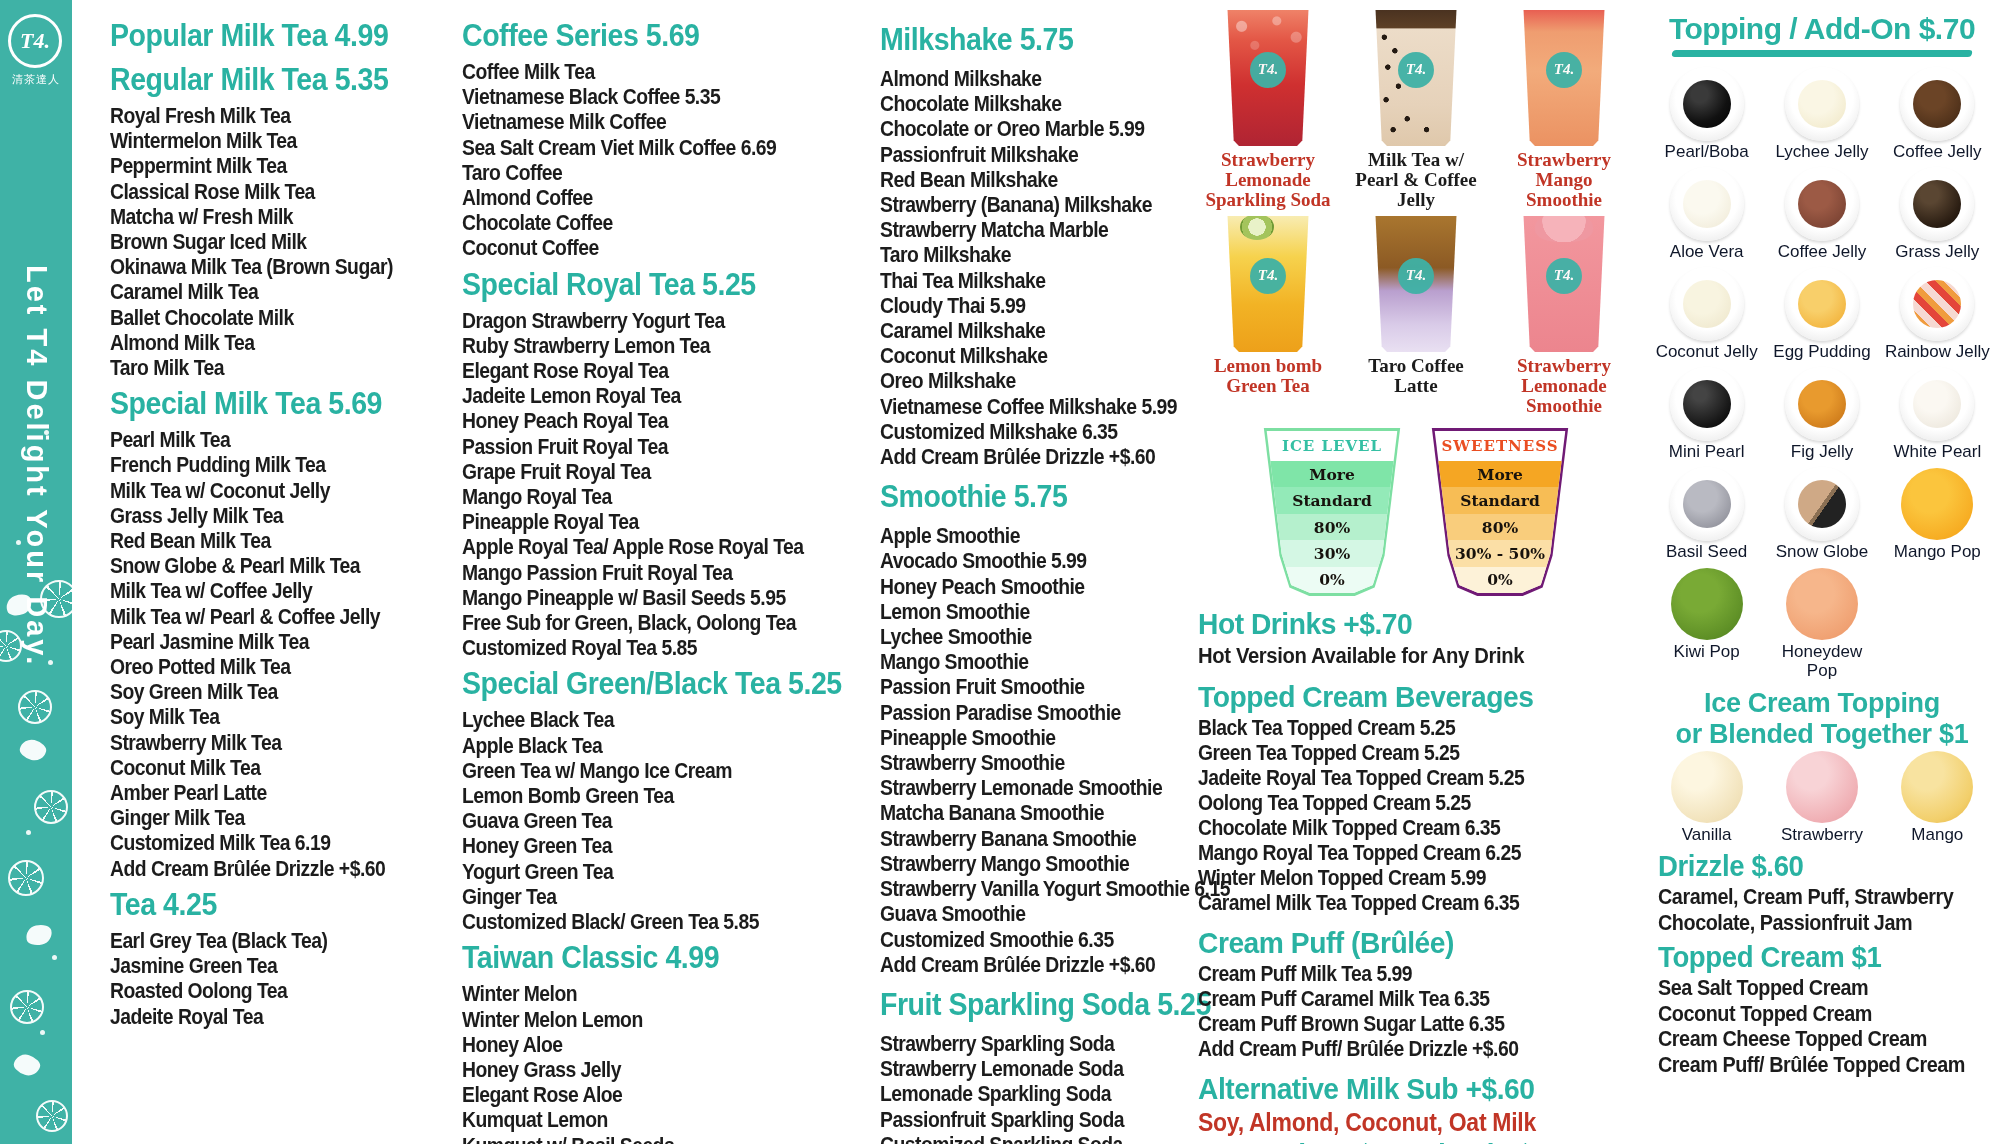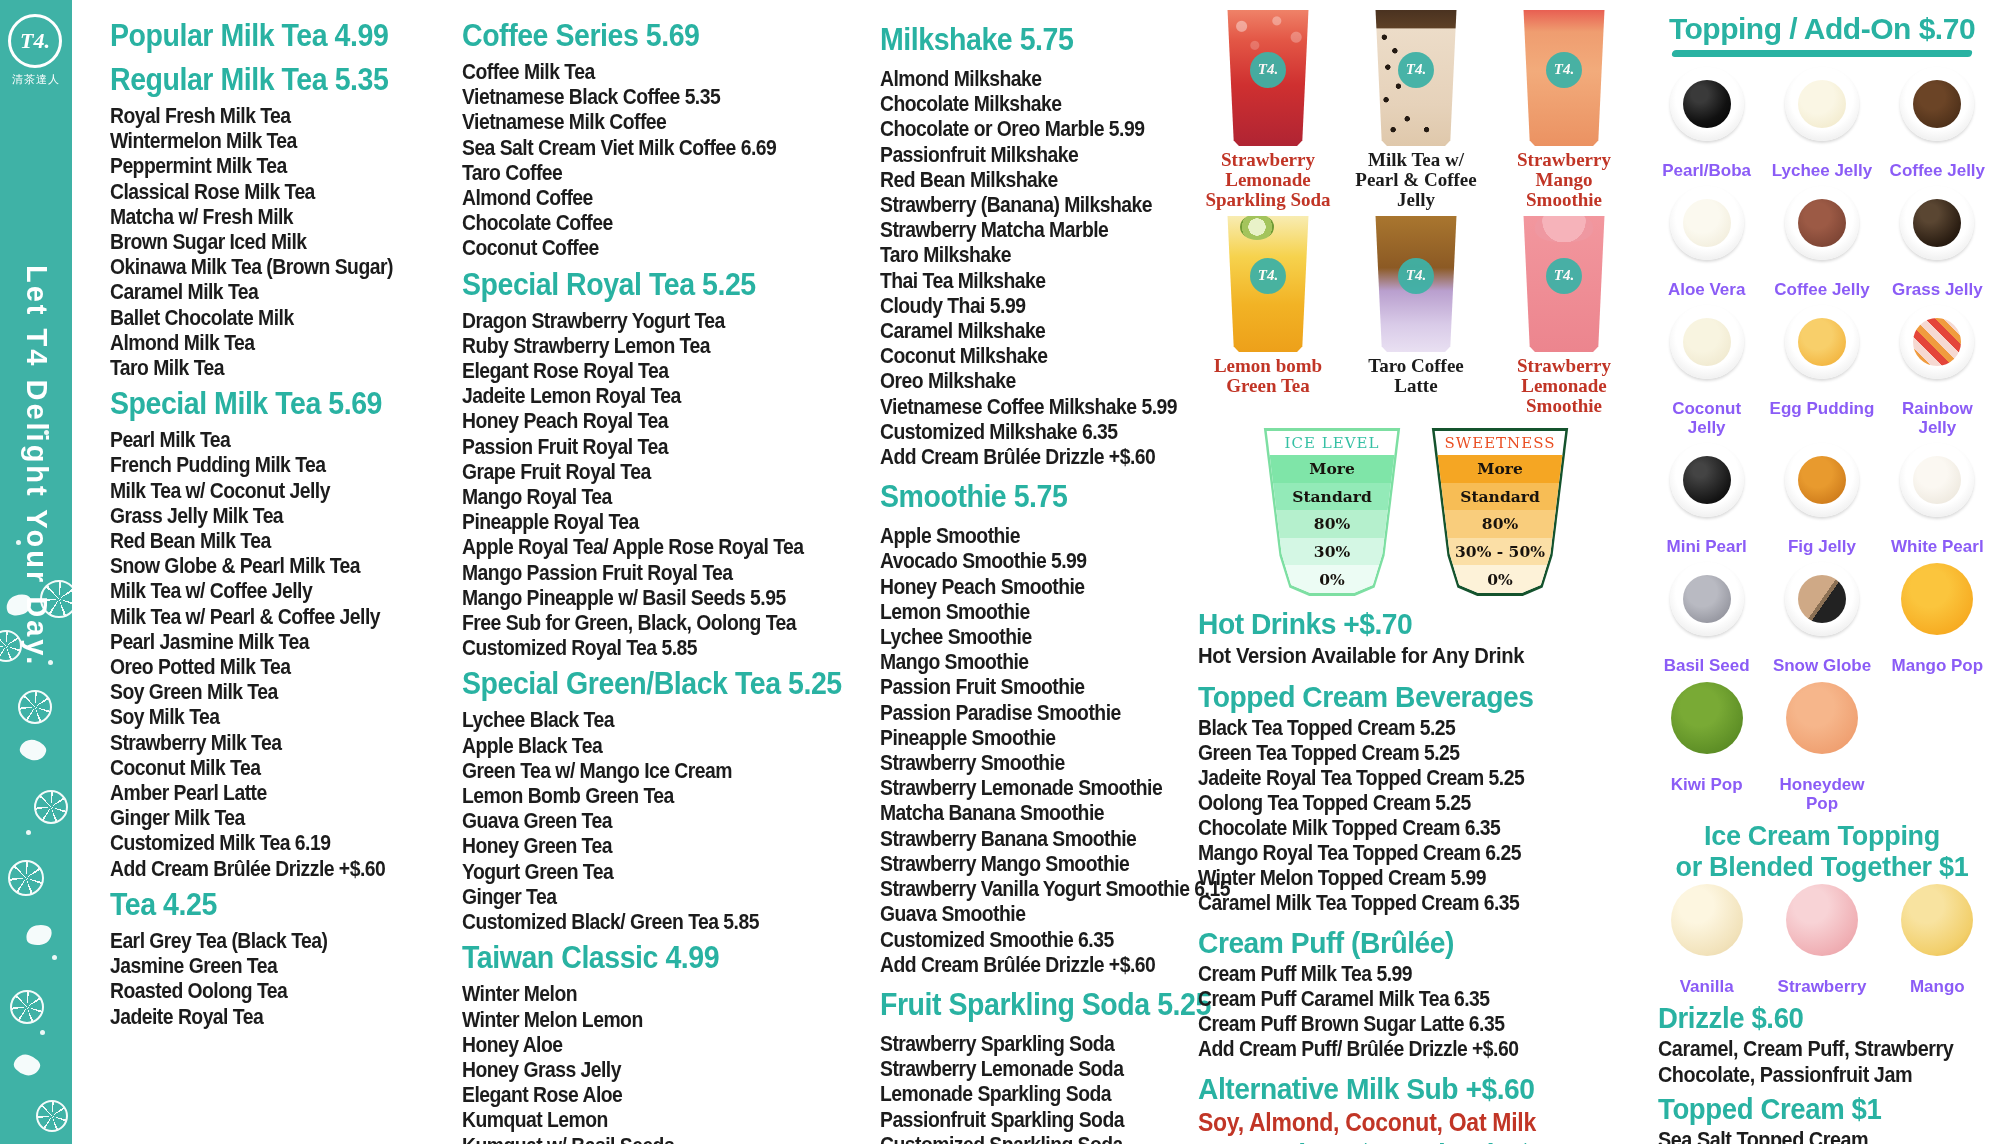--- a/index.html
+++ b/index.html
@@ -66,25 +66,25 @@
       width:58px;height:30px;border-radius:50% 50% 40% 40%;
       background:radial-gradient(circle at 50% 30%,#f6b3ba 0 60%,#ef98a1 61% 100%);}
   .drink-cap{font-size:19px;font-weight:700;line-height:20px;margin-top:4px;font-family:Liberation Serif, serif;}
   .cap-red{color:#c13526;}
   .cap-dark{color:#1c1c1c;}
 
   .level-row{display:flex;justify-content:center;gap:26px;margin-top:12px;}
   .level-cup{width:142px;height:168px;position:relative;
              clip-path:polygon(2% 0,98% 0,87% 76%,80% 95%,66% 100%,34% 100%,20% 95%,13% 76%);}
   .lc-border-ice{background:#7ddfa2;}
-  .lc-border-sweet{background:#14532d;}
+  .lc-border-sweet{background:#701a75;}
   .lc-inner{position:absolute;inset:3px;display:flex;flex-direction:column;
             clip-path:polygon(2% 0,98% 0,87% 76%,80% 95%,66% 100%,34% 100%,20% 95%,13% 76%);background:#fff;}
-  .lc-title{height:24px;display:flex;align-items:center;justify-content:center;
-            font-family:"DejaVu Serif",serif;font-weight:400;font-size:15px;letter-spacing:1px;}
+  .lc-title{height:30px;display:flex;align-items:center;justify-content:center;
+            font-family:"DejaVu Serif",serif;font-weight:700;font-size:15px;letter-spacing:1px;}
   .lc-title-ice{color:#35c0a4;}
   .lc-title-sweet{color:#ea4e22;}
   .lc-band{flex:1;display:flex;align-items:center;justify-content:center;
            font-family:"DejaVu Serif",serif;font-weight:700;font-size:15.5px;color:#17120d;}
   .lc-ice .b0{background:#7fe5a8;}.lc-ice .b1{background:#93eab8;}.lc-ice .b2{background:#b5f0cd;}
   .lc-ice .b3{background:#d4f7e4;}.lc-ice .b4{background:#ecfcf4;}
   .lc-sweet .b0{background:#f5a623;}.lc-sweet .b1{background:#f7bd55;}.lc-sweet .b2{background:#f9cd7c;}
   .lc-sweet .b3{background:#fbdfa6;}.lc-sweet .b4{background:#fdf2d8;}
 
   .info-block{margin-top:10px;}
@@ -124,21 +124,21 @@
   .t-basil-seed{background:radial-gradient(circle at 40% 35%,#b9bac2 0 35%,#82838d 100%);}
   .t-white-pearl{background:radial-gradient(circle at 40% 35%,#fbf8f2 0 35%,#e8e2d6 100%);}
   .t-oreo{background:radial-gradient(circle at 40% 35%,#6b5e66 0 35%,#4e444d 100%);box-shadow:0 0 0 4px #86d3e8;}
   .t-snow-globe{background:linear-gradient(125deg,#cfa986 0 50%,#8b7054 50% 56%,#222 56% 100%);}
   .t-mango-pop{background:radial-gradient(circle at 40% 35%,#fbc53d 0 30%,#f49d12 100%);}
   .t-kiwi-pop{background:radial-gradient(circle at 40% 35%,#79aa35 0 30%,#4c7d1c 100%);}
   .t-honeydew-pop{background:radial-gradient(circle at 40% 35%,#f6b68b 0 30%,#ec9463 100%);}
   .t-vanilla{background:radial-gradient(circle at 35% 30%,#fdf6e0 0 25%,#f2e3bc 70%,#e7d3a4 100%);}
   .t-strawberry{background:radial-gradient(circle at 35% 30%,#f8d3d6 0 25%,#f0b0b5 70%,#e59a9f 100%);}
   .t-mango{background:radial-gradient(circle at 35% 30%,#f8e3a0 0 25%,#f2cf6b 70%,#e4b03c 100%);}
-  .top-label{color:#8b5cf6;font-weight:700;font-size:17px;line-height:19px;margin-top:20px;}
+  .top-label{color:#0f172a;font-weight:400;font-size:17px;line-height:19px;margin-top:1px;}
   .ic-title{color:#29b2a2;font-weight:800;font-size:27px;line-height:31px;margin-top:8px;letter-spacing:-.3px;}
   .bottom-left{text-align:left;padding-left:6px;}
   .bl-title{color:#29b2a2;font-weight:800;font-size:29px;line-height:36px;letter-spacing:-.4px;
             transform:scaleX(.95);transform-origin:left;white-space:nowrap;margin-top:4px;}
   .bl-item{color:#1c1c1c;font-weight:700;font-size:22px;line-height:25.5px;letter-spacing:-.5px;
            transform:scaleX(.9);transform-origin:left;white-space:nowrap;}
 </style>
 </head>
 <body>
 

